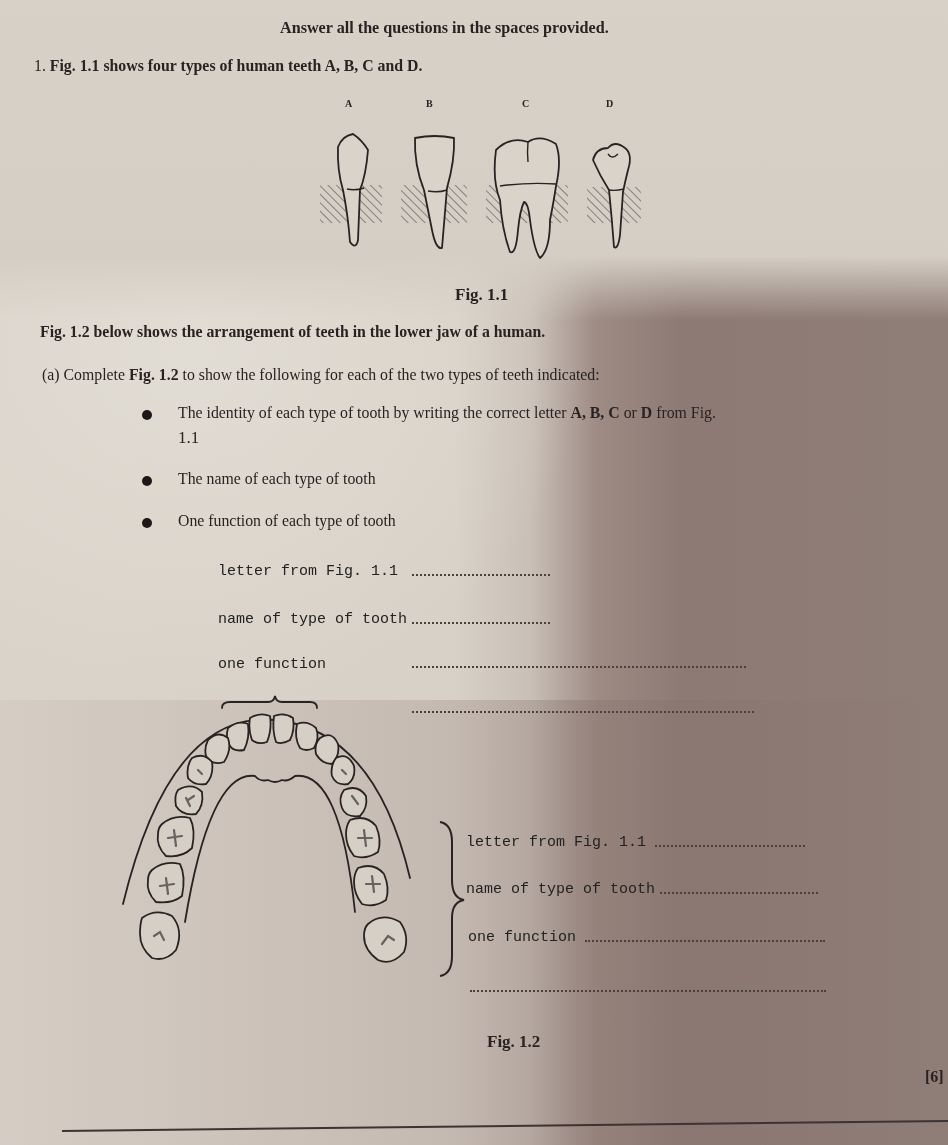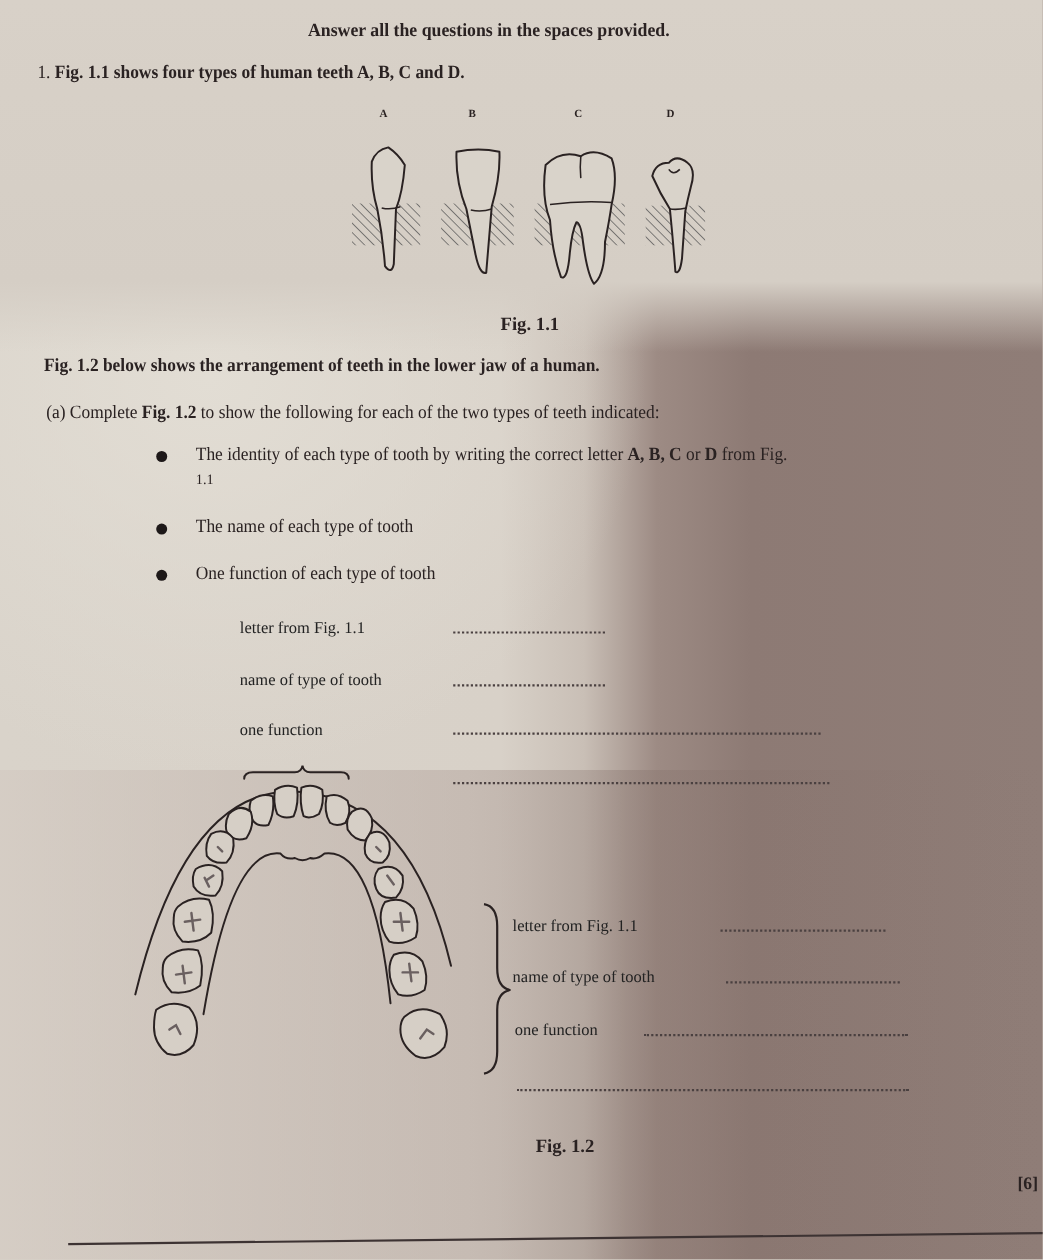--- a/index.html
+++ b/index.html
@@ -20,21 +20,21 @@
     position: absolute; left: 0; top: 0; width: 948px; height: 320px;
     background: linear-gradient(180deg, #d8d1c8 0%, #d5cec5 80%, rgba(213,206,197,0) 100%);
   }
   .paper .bottom-shade {
     position: absolute; left: 0; top: 700px; width: 948px; height: 445px;
     background: linear-gradient(90deg, rgba(210,200,192,0.55) 0%, rgba(180,165,158,0.5) 45%, rgba(130,110,104,0.35) 60%, rgba(0,0,0,0) 100%);
   }
   .txt { position: absolute; white-space: nowrap; }
   .serif-bold { font-family: "Liberation Serif", serif; font-weight: bold; }
   .serif { font-family: "Liberation Serif", serif; }
-  .sans { font-family: Liberation Serif, serif; color: #222; }
+  .sans { font-family: Liberation Mono, monospace; color: #222; }
   .bullet {
     position: absolute; width: 10px; height: 10px; border-radius: 50%; background: #1d1818;
   }
   .dots {
     position: absolute; border-bottom: 2px dotted #4a4040; height: 0;
   }
   .rule {
     position: absolute; height: 2px; background: #3d3333; transform-origin: left;
   }
   svg { position: absolute; overflow: visible; }
@@ -95,21 +95,21 @@
 <div class="txt serif-bold" style="left:40px; top:322px; font-size:17px; transform:scaleX(0.93); transform-origin:left;">Fig. 1.2 below shows the arrangement of teeth in the lower jaw of a human.</div>
 
 <div class="txt serif" style="left:42px; top:365px; font-size:17px; transform:scaleX(0.93); transform-origin:left;">
   <span>(a)</span><span> Complete </span><span class="serif-bold">Fig. 1.2</span><span> to show the following for each of the two types of teeth indicated:</span>
 </div>
 
 <div class="bullet" style="left:142px; top:410px;"></div>
 <div class="txt serif" style="left:178px; top:403px; font-size:17px; transform:scaleX(0.93); transform-origin:left;">
   <span>The identity of each type of tooth by writing the correct letter </span><span class="serif-bold">A, B, C</span><span> or </span><span class="serif-bold">D</span><span> from Fig.</span>
 </div>
-<div class="txt serif" style="left:178px; top:428px; font-size:13px;">1.1</div>
+<div class="txt serif" style="left:178px; top:428px; font-size:17px;">1.1</div>
 
 <div class="bullet" style="left:142px; top:476px;"></div>
 <div class="txt serif" style="left:178px; top:469px; font-size:17px; transform:scaleX(0.93); transform-origin:left;">The name of each type of tooth</div>
 
 <div class="bullet" style="left:142px; top:518px;"></div>
 <div class="txt serif" style="left:178px; top:511px; font-size:17px; transform:scaleX(0.93); transform-origin:left;">One function of each type of tooth</div>
 
 <div class="txt sans" style="left:218px; top:563px; font-size:15px;">letter from Fig. 1.1</div>
 <div class="dots" style="left:412px; top:574px; width:138px;"><span></span></div>
 

